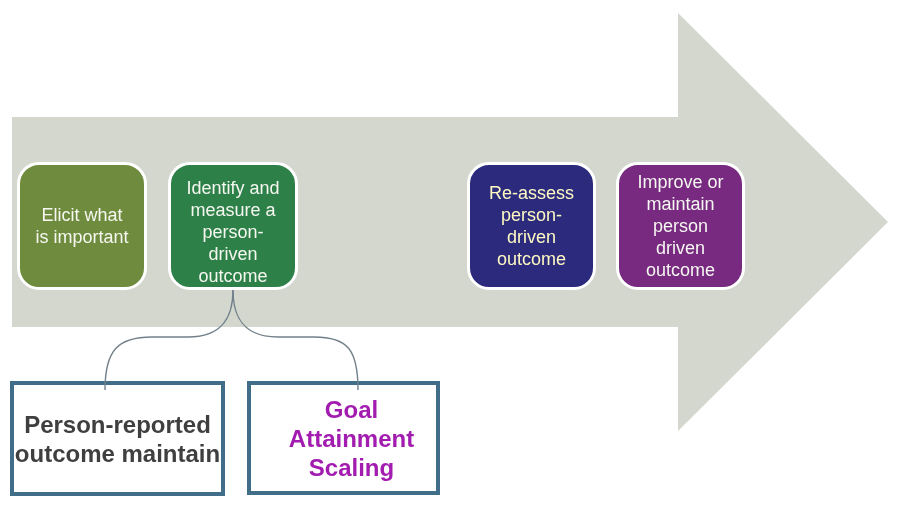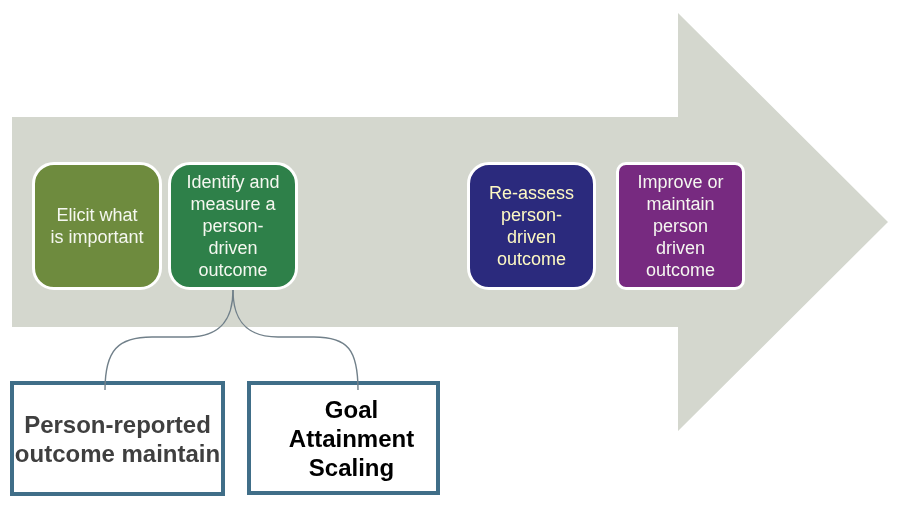--- a/index.html
+++ b/index.html
@@ -28,25 +28,25 @@
     align-items: center;
     justify-content: center;
     text-align: center;
   }
   .step .label {
     white-space: pre-line;
     font-size: 18px;
     line-height: 22px;
     padding: 0 2px;
   }
-  .s1 { left: 32px; }
+  .s1 { left: 17px; }
   .s2 { left: 168px; }
   .s3 { left: 318px; }
   .s4 { left: 467px; width: 129px; }
-  .s5 { left: 616px; width: 129px; border-radius: 10px; }
+  .s5 { left: 616px; width: 129px; }
   .callout {
     position: absolute;
     background: #ffffff;
     box-sizing: border-box;
     border: 4px solid #406e88;
     display: flex;
     align-items: center;
     justify-content: center;
     text-align: center;
   }
@@ -66,21 +66,21 @@
 
   <svg class="layer" width="900" height="513">
     <polygon points="12,117 678,117 678,13 888,222 678,431 678,327 12,327" fill="#d4d7ce"></polygon>
   </svg>
 
   <div class="step s1" style="background-color: rgb(110, 139, 62);">
     <span class="label" style="color: rgb(245, 247, 240);">Elicit what
 is important</span>
   </div>
 
-  <div class="step s2" style="background-color: rgb(46, 128, 73);">
+  <div class="step s2" style="background-color: rgb(46, 128, 73); align-items: flex-end;">
     <span class="label" style="color: rgb(245, 247, 240);">Identify and
 measure a
 person-
 driven
 outcome</span>
   </div>
 
 
   <div class="step s4" style="background-color: rgb(43, 42, 125);">
     <span class="label" style="color: #fef9c3;">Re-assess
@@ -96,21 +96,21 @@
 driven
 outcome</span>
   </div>
 
   <div class="callout cA" style="border-color: rgb(64, 110, 136);">
     <span class="label" style="color: rgb(63, 63, 63);">Person-reported
 outcome maintain</span>
   </div>
 
   <div class="callout cB" style="border-color: rgb(64, 110, 136);">
-    <span class="label" style="color: #000000; padding-left: 16px;">Goal Attainment
+    <span class="label" style="color: #a21caf; padding-left: 16px;">Goal Attainment
 Scaling</span>
   </div>
 
   <svg class="layer" width="900" height="513">
     <path d="M233,290 C233,318 222,337 188,337 L152,337 C118,337 105,350 105,390" fill="none" stroke-width="1.4" stroke="#71808a"></path>
     <path d="M233,290 C233,318 244,337 278,337 L314,337 C348,337 358,350 358,390" fill="none" stroke-width="1.4" stroke="#71808a"></path>
   </svg>
 
 </div>
 

